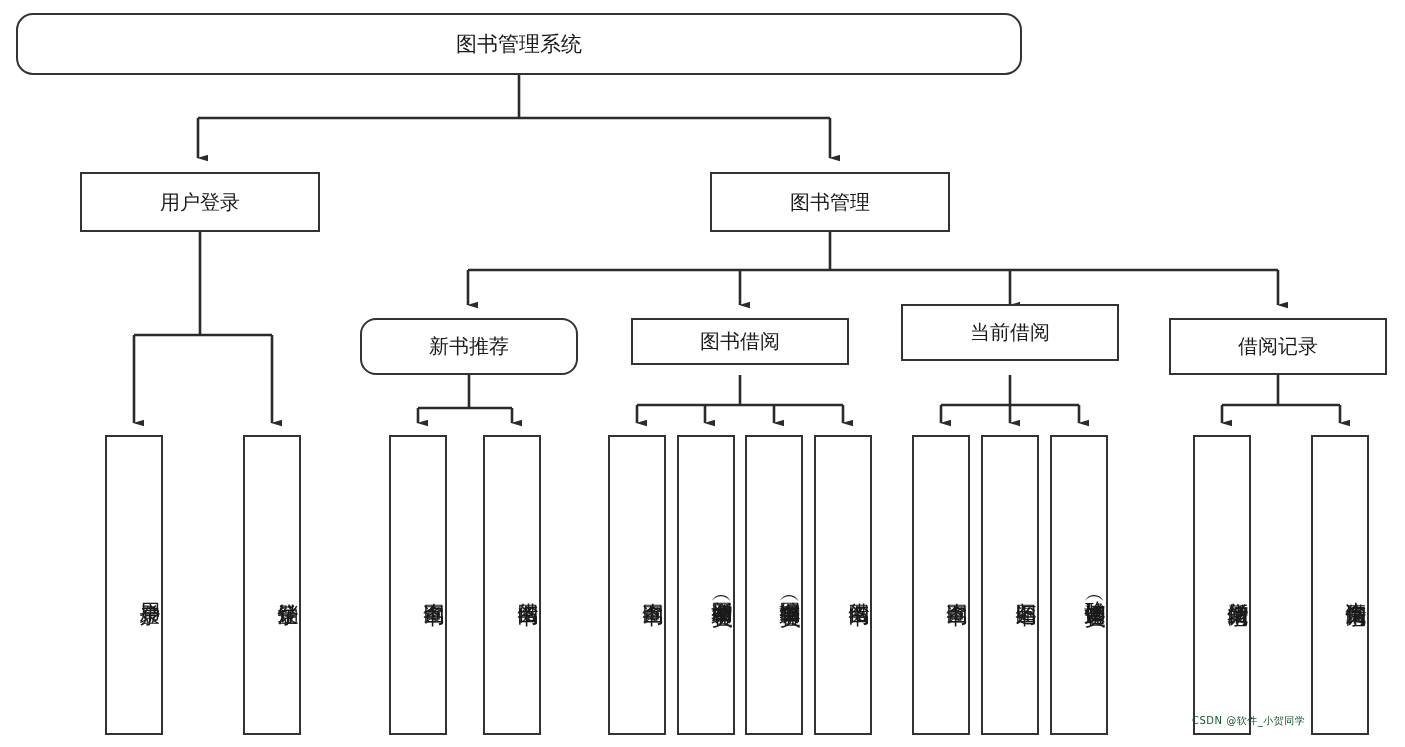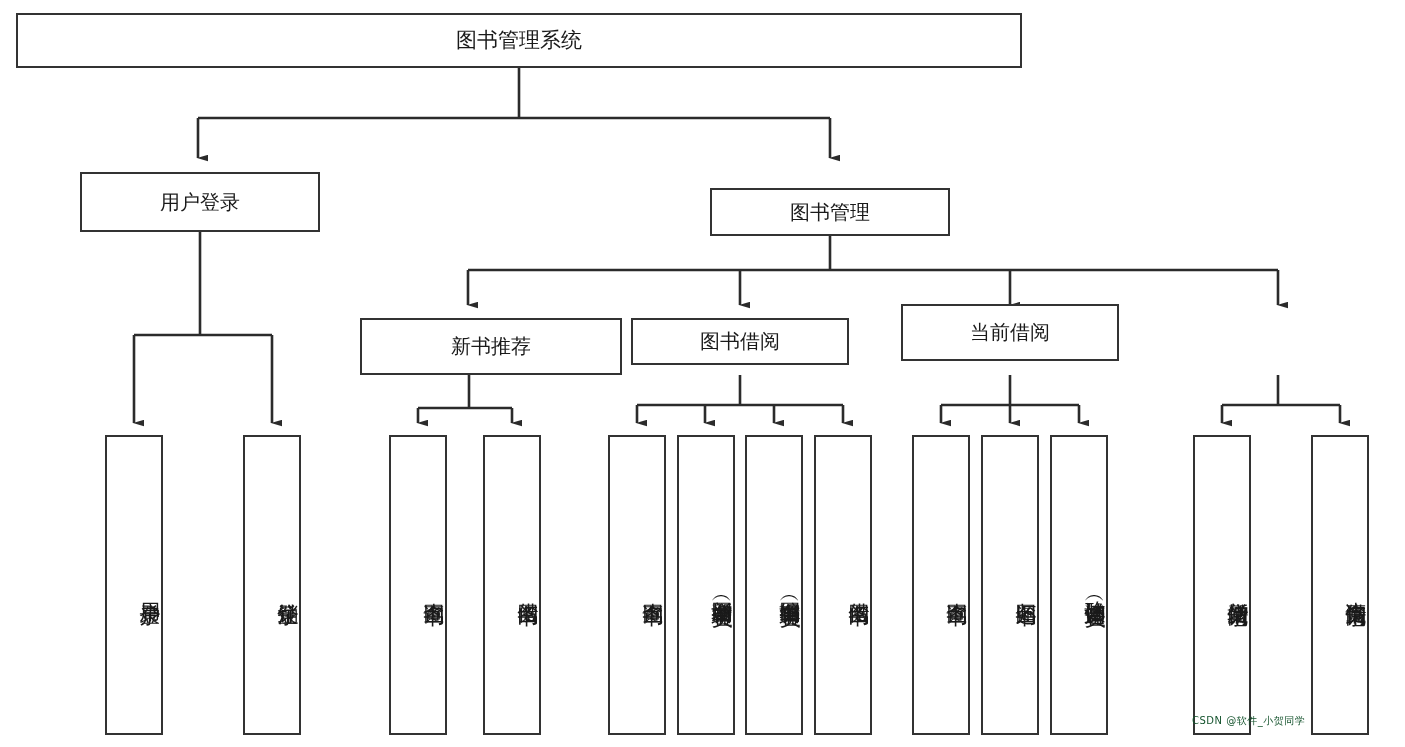--- a/index.html
+++ b/index.html
@@ -119,40 +119,43 @@
       <path d="M1010,405 L1010,423" marker-end="url(#ah)"></path>
       <path d="M1079,405 L1079,423" marker-end="url(#ah)"></path>
 
       <path d="M1278,375 L1278,405"></path>
       <path d="M1222,405 L1340,405"></path>
       <path d="M1222,405 L1222,423" marker-end="url(#ah)"></path>
       <path d="M1340,405 L1340,423" marker-end="url(#ah)"></path>
     </g>
   </svg>
 
-  <div class="node n-root" style="left:16px; top:13px; width:1006px; height:55px;">
+  <div class="node n-root" style="left:16px; top:13px; width:1006px; height:62px;border-radius:17px;">
     <span class="lbl">图书管理系统</span>
   </div>
 
   <div class="node n-mid" style="left:80px; top:172px; width:240px; height:60px;">
     <span class="lbl">用户登录</span>
   </div>
-  <div class="node n-mid" style="left:710px; top:172px; width:240px; height:48px;margin-top:16px;">
+  <div class="node n-mid" style="left:710px; top:172px; width:240px; height:60px;">
     <span class="lbl">图书管理</span>
   </div>
 
-  <div class="node n-mid" style="left:360px; top:318px; width:262px; height:57px;">
+  <div class="node n-mid" style="left:360px; top:318px; width:218px; height:57px;border-radius:16px;">
     <span class="lbl">新书推荐</span>
   </div>
   <div class="node n-mid" style="left:631px; top:318px; width:218px; height:47px;">
     <span class="lbl">图书借阅</span>
   </div>
   <div class="node n-mid" style="left:901px; top:304px; width:218px; height:57px;">
     <span class="lbl">当前借阅</span>
   </div>
+  <div class="node n-mid" style="left:1169px; top:318px; width:218px; height:57px;">
+    <span class="lbl">借阅记录</span>
+  </div>
 
   <div class="node n-leaf" style="left:105px; top:435px; width:58px; height:300px;">
     <span class="lbl">用户登录</span>
   </div>
   <div class="node n-leaf" style="left:243px; top:435px; width:58px; height:300px;">
     <span class="lbl">注销登录</span>
   </div>
 
   <div class="node n-leaf" style="left:389px; top:435px; width:58px; height:300px;">
     <span class="lbl">查询图书</span>

